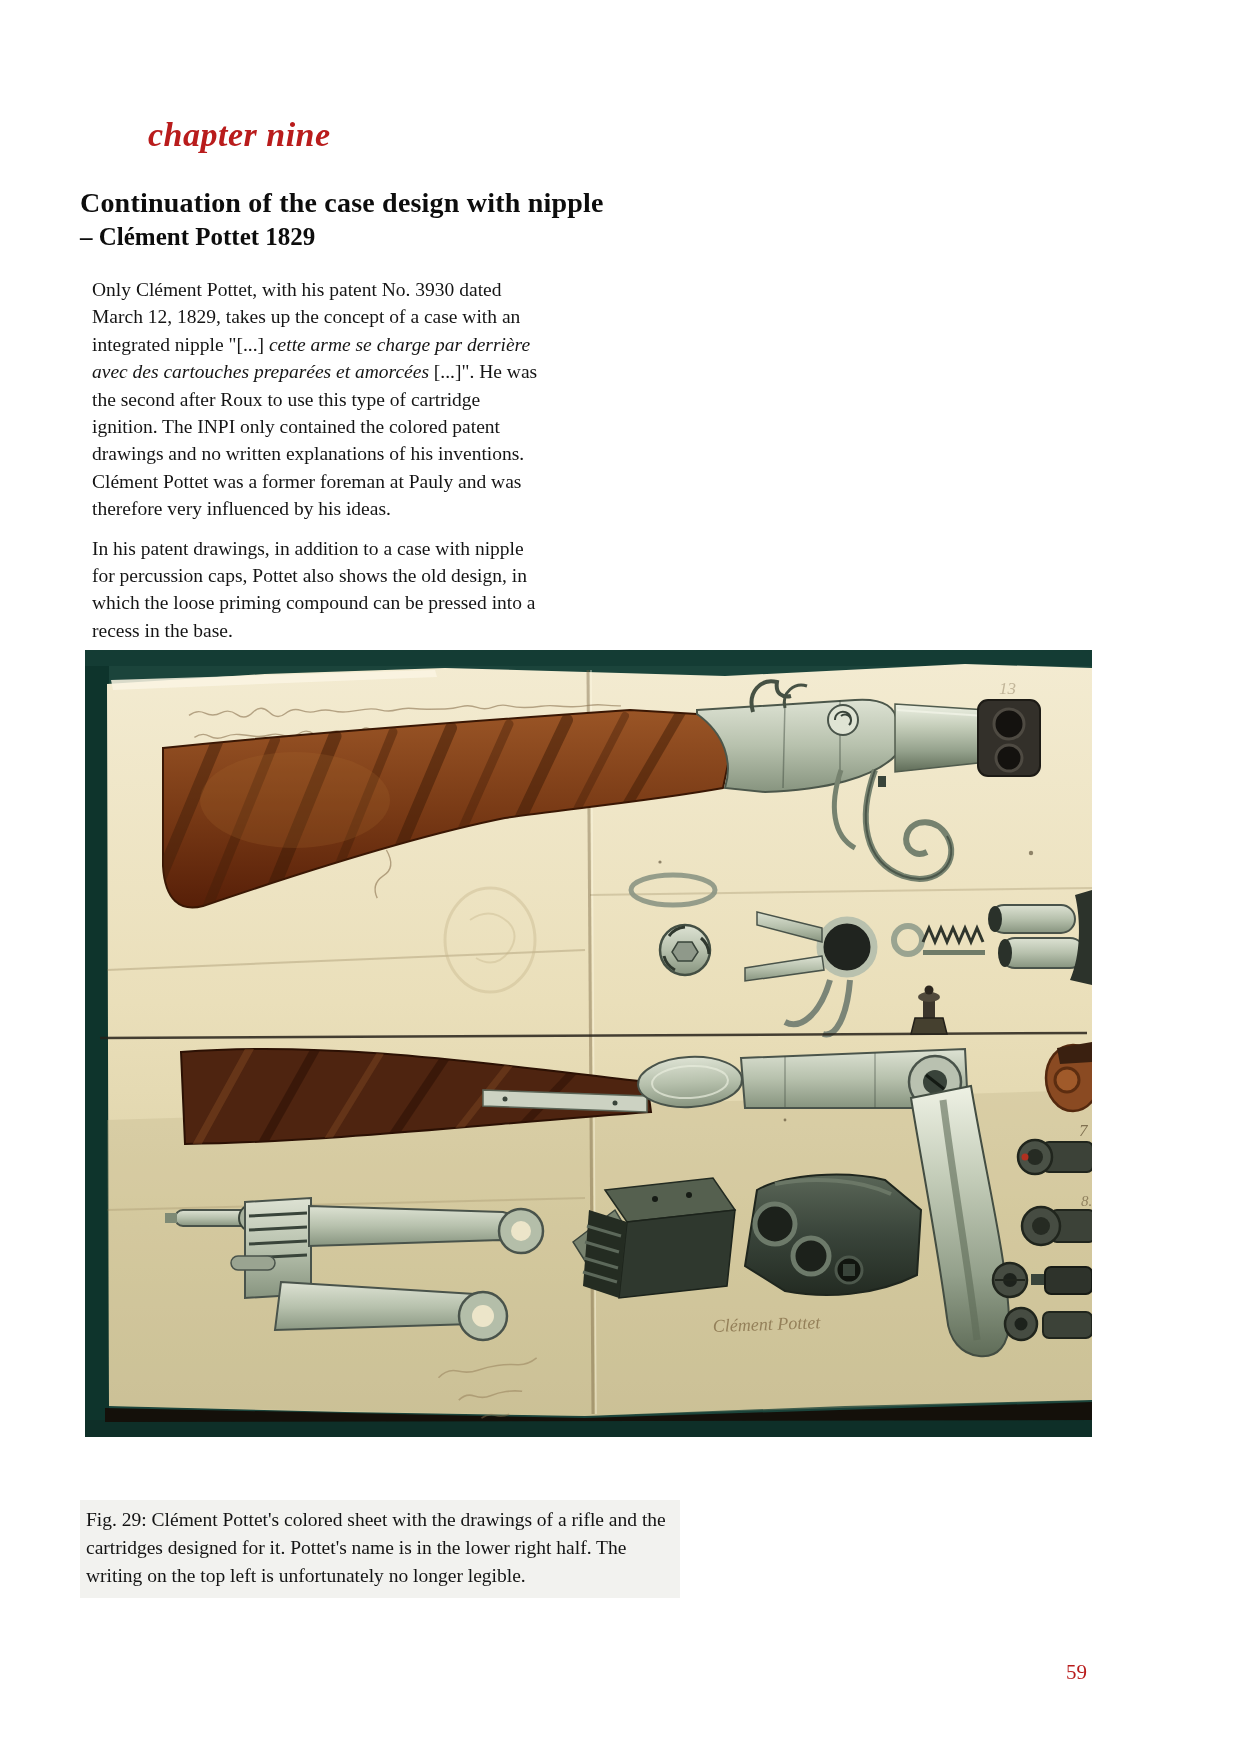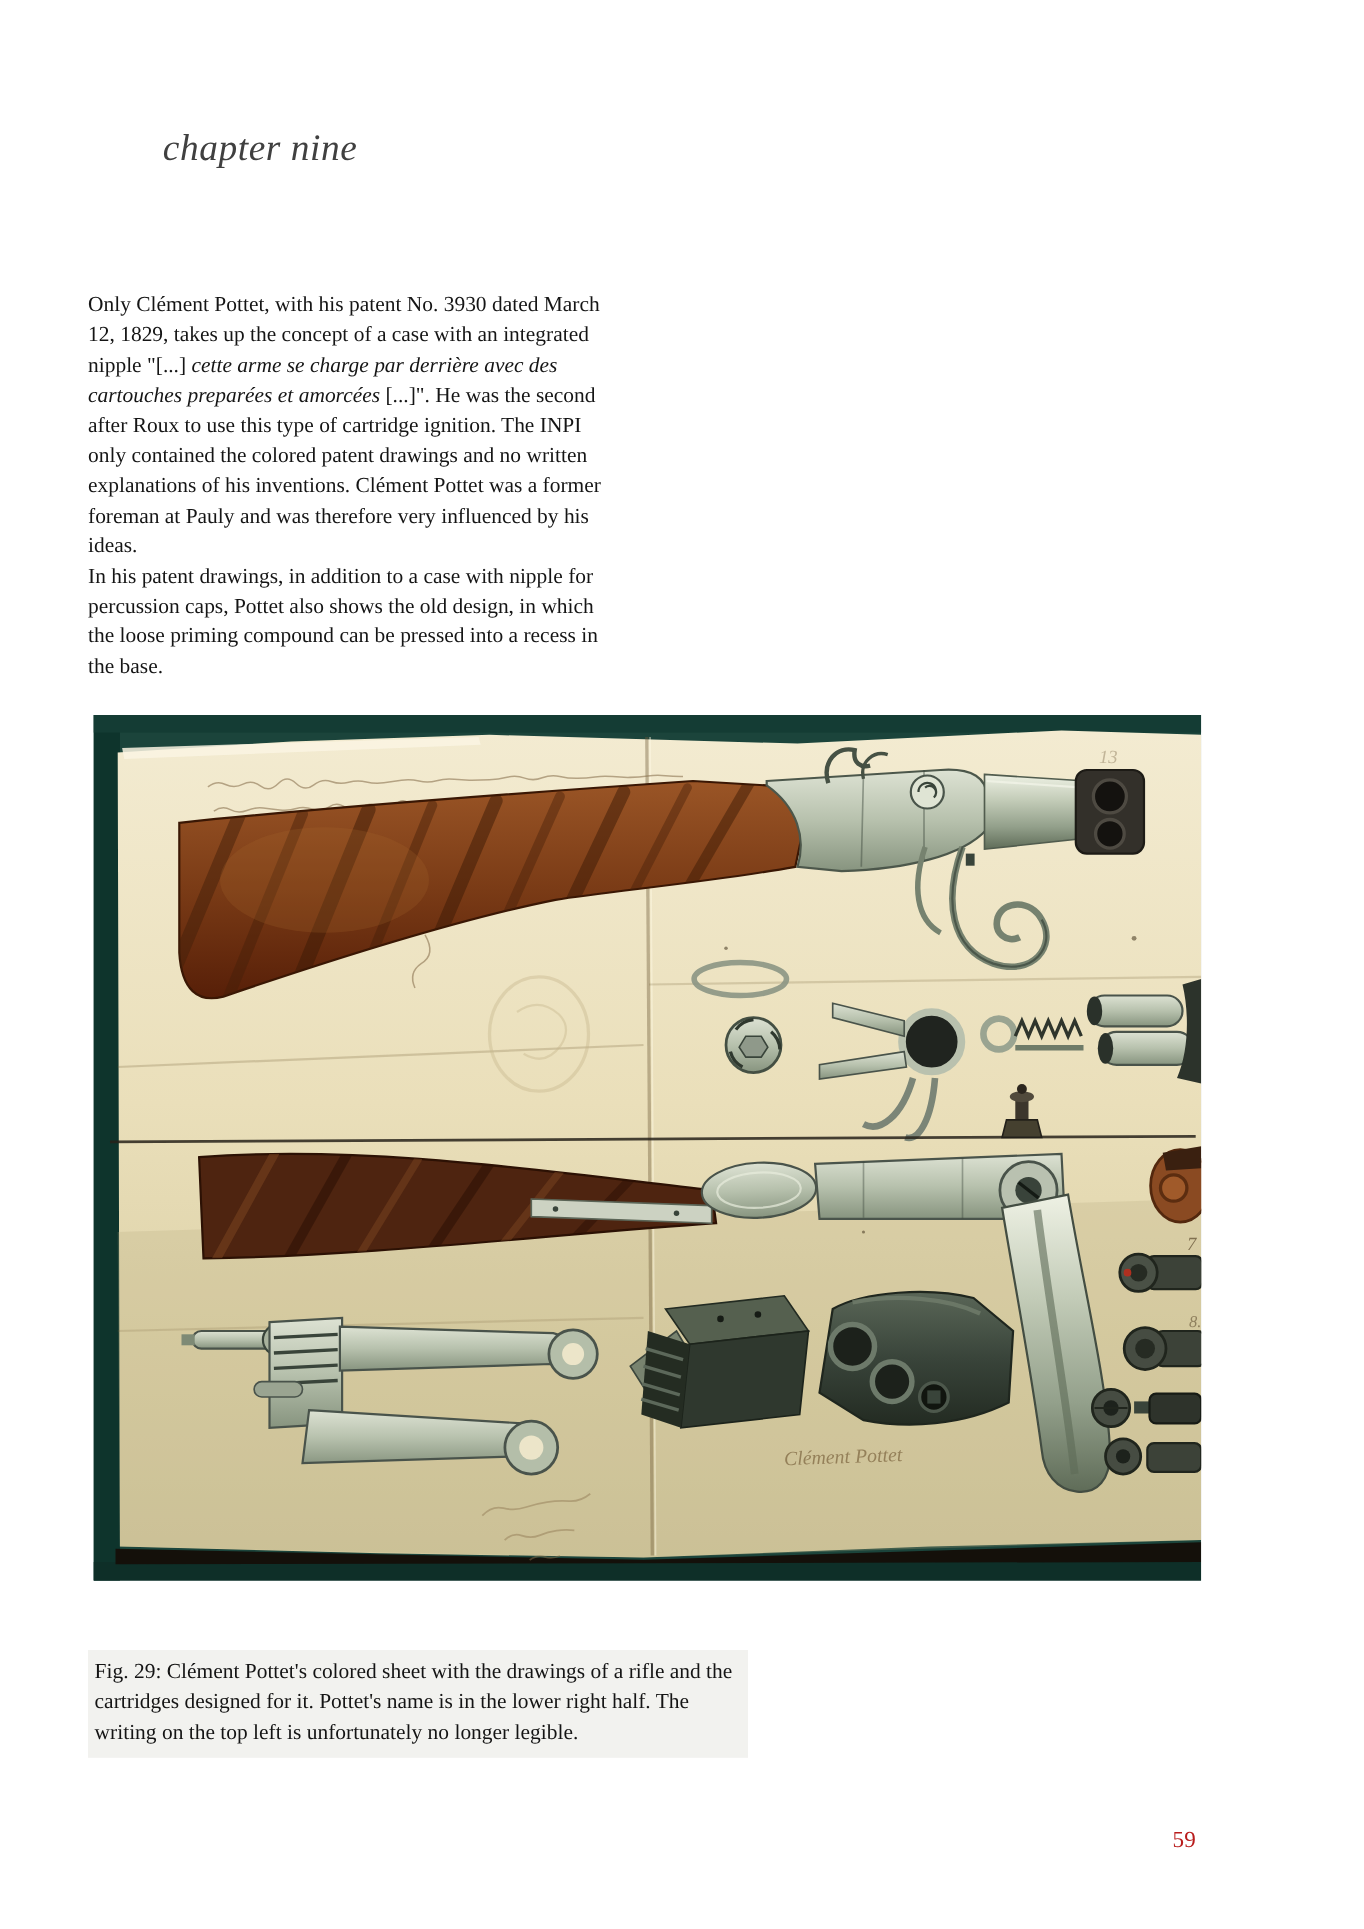--- a/index.html
+++ b/index.html
@@ -2,48 +2,52 @@
 <html><head>
 <meta charset="utf-8">
 <style>
   html,body { margin:0; padding:0; background:#ffffff; }
   .page {
     position:relative; width:1240px; height:1754px; background:#ffffff;
     font-family:"Liberation Serif", serif; overflow:hidden; color:#151515;
   }
   .chapter {
     position:absolute; left:148px; top:116px;
-    font-size:34px; font-weight:normal; font-style:italic;
-    color:#404040; letter-spacing:0.5px;
+    font-size:34px; font-weight:bold; font-style:italic;
+    color:#b91c1c; letter-spacing:0.5px;
   }
   .title-block { position:absolute; left:80px; top:186px; color:#0d0d0d; font-weight:bold; }
   .title-l1 { font-size:28px; line-height:34px; letter-spacing:0.2px; }
   .title-l2 { font-size:25px; line-height:30px; margin-top:2px; }
   .bodytext {
     position:absolute; left:80px; top:264px; width:480px;
     font-size:19.5px; line-height:27.4px; text-align:left;
   }
-  .bodytext p { margin:0; }
+  .bodytext p { margin:12px; }
   .it { font-style:italic; }
   .figure-wrap { position:absolute; left:85px; top:650px; width:1007px; height:787px; }
   .figure-wrap svg { display:block; }
   .caption {
     position:absolute; left:80px; top:1500px; width:600px;
     font-size:19.5px; line-height:28px; color:#141414;
     background:#f2f2ef; padding:6px 8px 8px 6px; box-sizing:border-box;
   }
   .pagenum { position:absolute; left:1066px; top:1660px; font-size:21px; color:#b91c1c; }
 </style>
 </head>
 <body>
 
 <div class="page">
 
   <div class="chapter">chapter nine</div>
 
+  <div class="title-block">
+    <div class="title-l1">Continuation of the case design with nipple</div>
+    <div class="title-l2">– Clément Pottet 1829</div>
+  </div>
 
   <div class="bodytext">
     <p><span>Only Clément Pottet, with his patent No. 3930 dated March 12, 1829, takes up the concept of a case with an integrated nipple "[...] </span><span class="it">cette arme se charge par derrière avec des cartouches preparées et amorcées</span><span> [...]". He was the second after Roux to use this type of cartridge ignition. The INPI only contained the colored patent drawings and no written explanations of his inventions. Clément Pottet was a former foreman at Pauly and was therefore very influenced by his ideas.</span></p>
     <p>In his patent drawings, in addition to a case with nipple for percussion caps, Pottet also shows the old design, in which the loose priming compound can be pressed into a recess in the base.</p>
   </div>
 
   <div class="figure-wrap">
     <svg width="1007" height="787" viewBox="0 0 1007 787" xmlns="http://www.w3.org/2000/svg">
       <defs>
         <linearGradient id="paperG" x1="0" y1="0" x2="0" y2="1">

